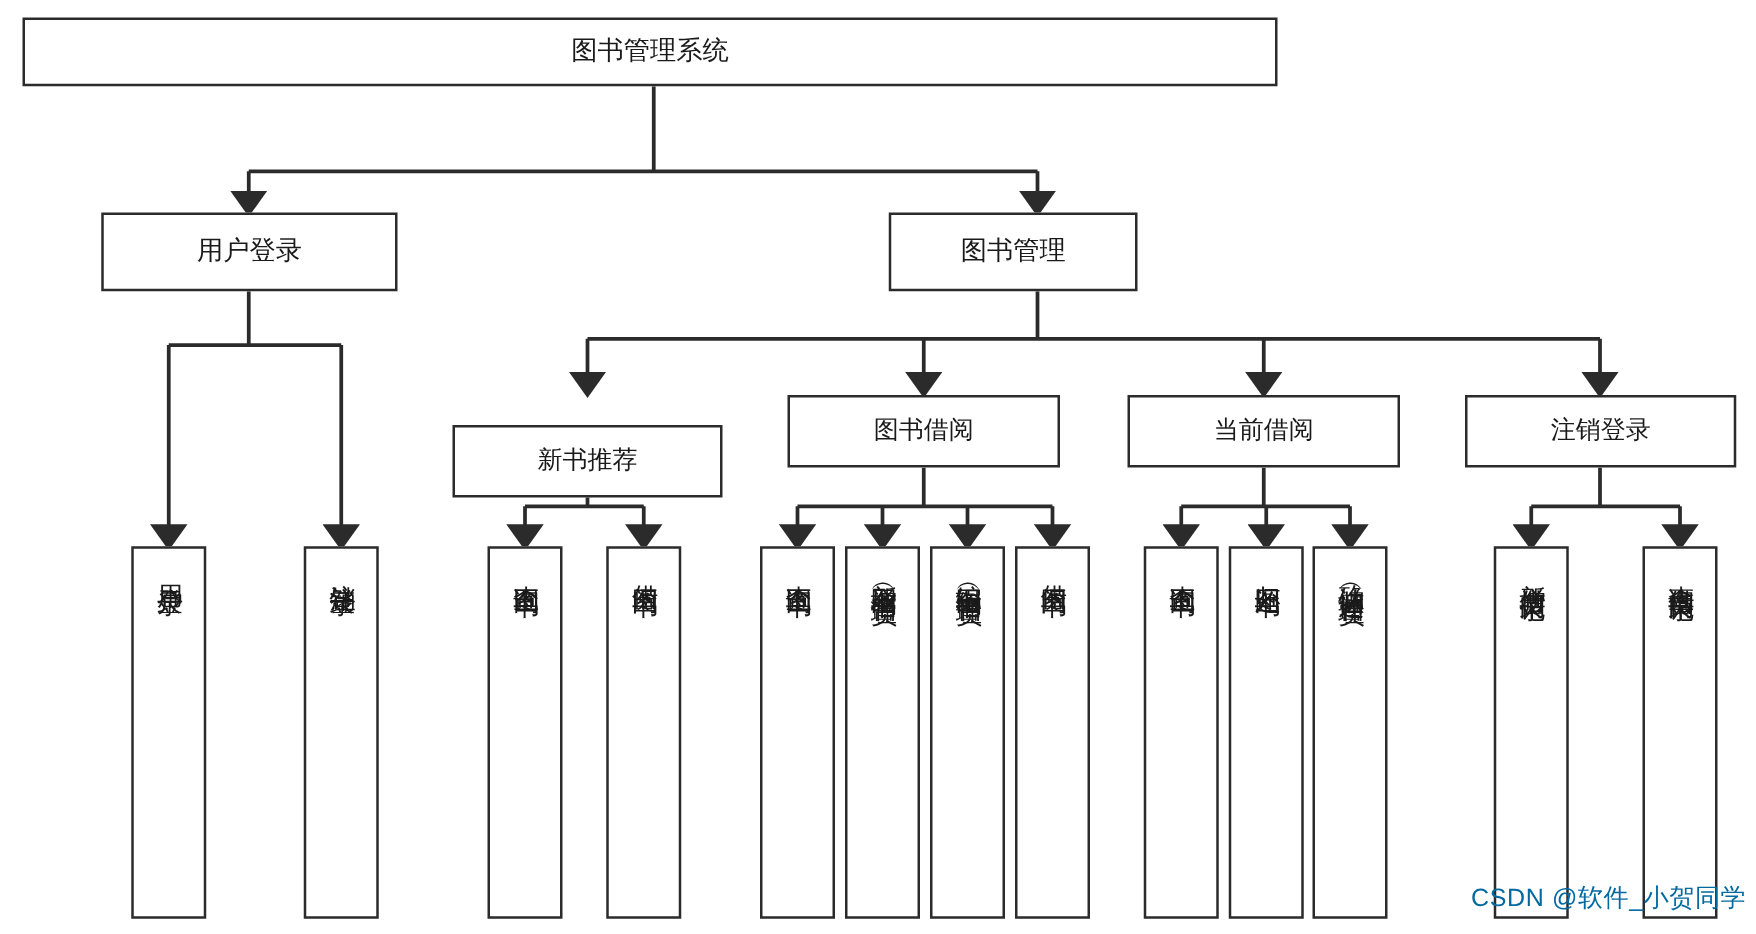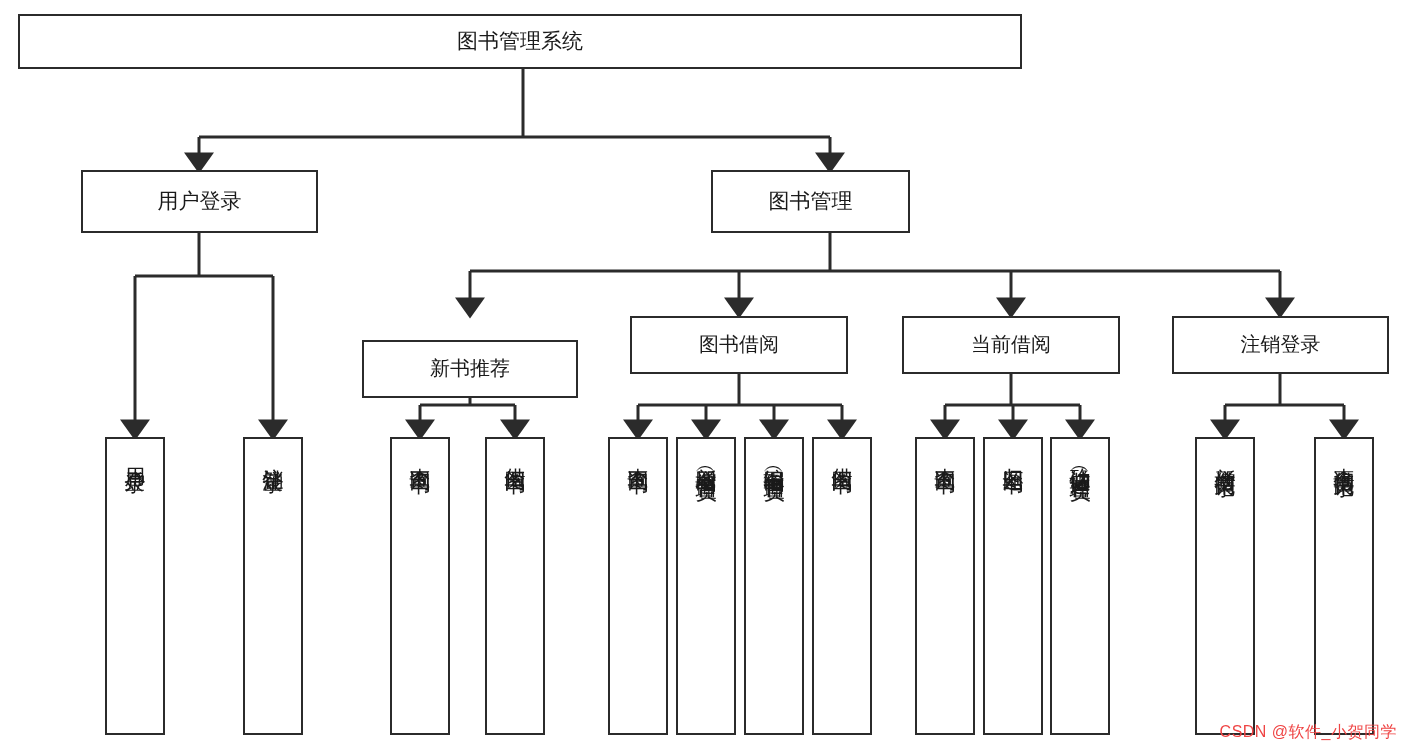--- a/index.html
+++ b/index.html
@@ -51,23 +51,23 @@
     writing-mode: vertical-rl;
     text-orientation: upright;
     font-size: 21px;
     letter-spacing: 2px;
     line-height: 1.05;
     white-space: nowrap;
   }
   #watermark {
     position: absolute;
     right: 8px;
-    bottom: 4px;
-    font-size: 16px;
-    color: #ef4444;
+    bottom: 15px;
+    font-size: 20px;
+    color: #0369a1;
     letter-spacing: 0.5px;
     white-space: nowrap;
     pointer-events: none;
   }
 </style>
 </head>
 <body>
 
 <div id="diagram-root">
 

